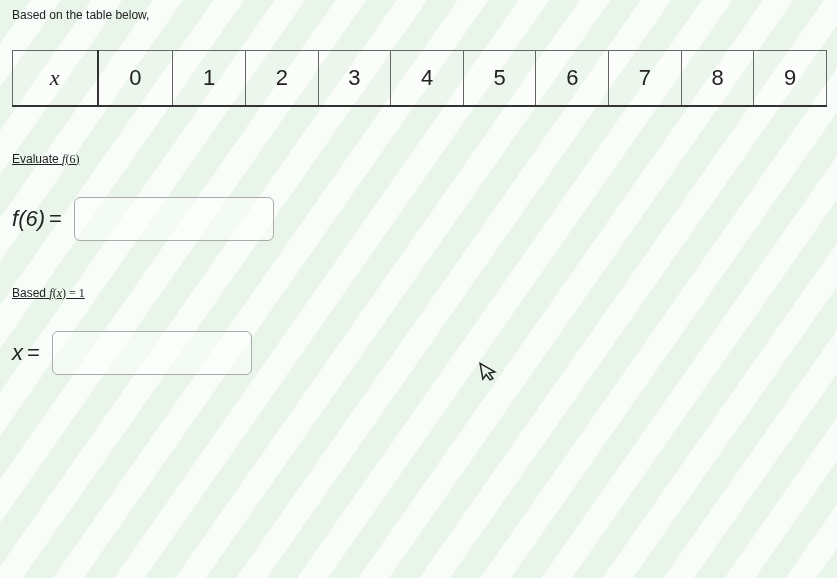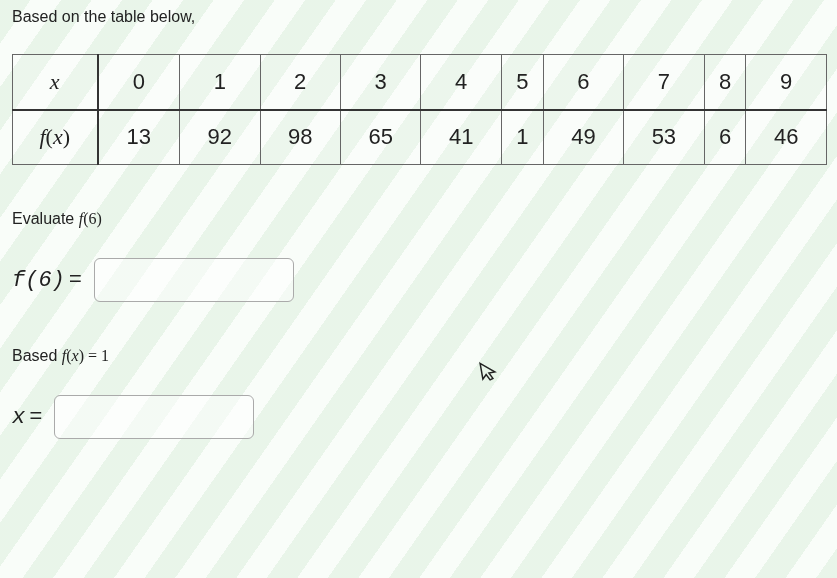--- a/index.html
+++ b/index.html
@@ -20,21 +20,21 @@
         rgba(200, 230, 201, 0.4) 0px,
         rgba(200, 230, 201, 0.4) 25px,
         rgba(240, 250, 240, 0.4) 25px,
         rgba(240, 250, 240, 0.4) 50px);
       padding: 8px 12px;
       color: #222;
       position: relative;
       overflow: hidden;
     }
     .intro {
-      font-size: 16px;
+      font-size: 12px;
       margin-bottom: 28px;
     }
     table {
       border-collapse: collapse;
       width: 815px;
       background: rgba(255,255,255,0.15);
       margin-bottom: 45px;
     }
     table td {
       border: 1px solid #666;
@@ -54,31 +54,32 @@
       border-bottom: 2px solid #333;
     }
     .math {
       font-family: "Times New Roman", serif;
       font-style: italic;
     }
     .math .paren {
       font-style: normal;
     }
     .prompt {
-      font-size: 16px;
+      font-size: 12px;
       margin-bottom: 30px;
+      text-decoration: underline;
     }
     .answer-row {
       display: flex;
       align-items: center;
       margin-bottom: 45px;
     }
     .answer-label {
       font-size: 22px;
-      font-family: Liberation Mono, monospace;
+      font-family: Liberation Sans, sans-serif;
       font-style: italic;
       margin-right: 8px;
     }
     .answer-label .eq {
       font-style: normal;
       margin: 0 4px;
     }
     .answer-input {
       width: 200px;
       height: 44px;
@@ -110,33 +111,20 @@
     <td>1</td>
     <td>2</td>
     <td>3</td>
     <td>4</td>
     <td>5</td>
     <td>6</td>
     <td>7</td>
     <td>8</td>
     <td>9</td>
   </tr>
-  <tr>
-    <td><span class="math">f<span class="paren">(</span>x<span class="paren">)</span></span></td>
-    <td>13</td>
-    <td>92</td>
-    <td>98</td>
-    <td>65</td>
-    <td>41</td>
-    <td>1</td>
-    <td>49</td>
-    <td>53</td>
-    <td>6</td>
-    <td>46</td>
-  </tr>
 </tbody>
   </table>
 
 <div class="prompt">
   <span>Evaluate </span><span class="math">f<span class="paren">(6)</span></span>
 </div>
 
 <div class="answer-row">
   <span class="answer-label">f<span class="paren">(6)</span><span class="eq">=</span></span>
   <input type="text" class="answer-input" style="">

